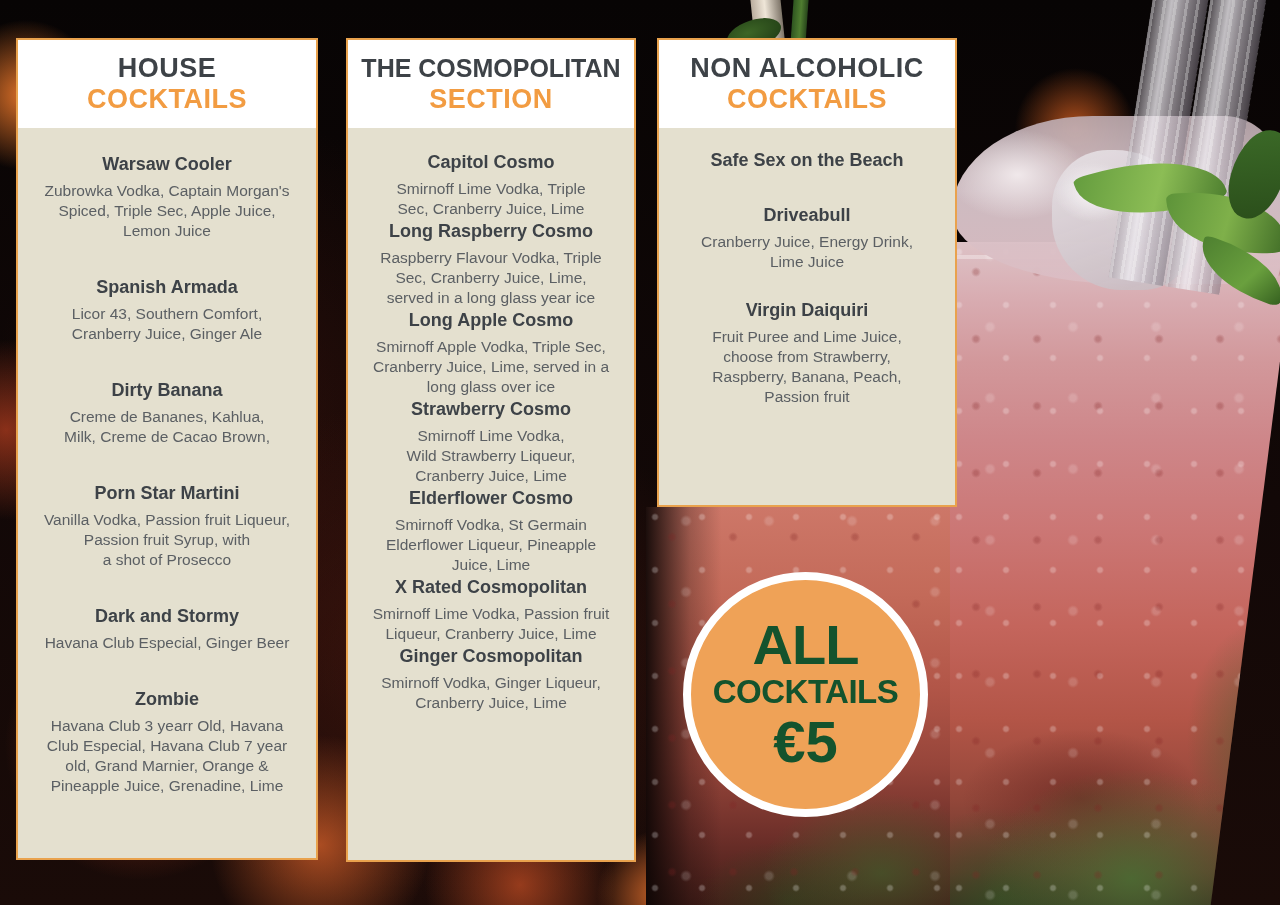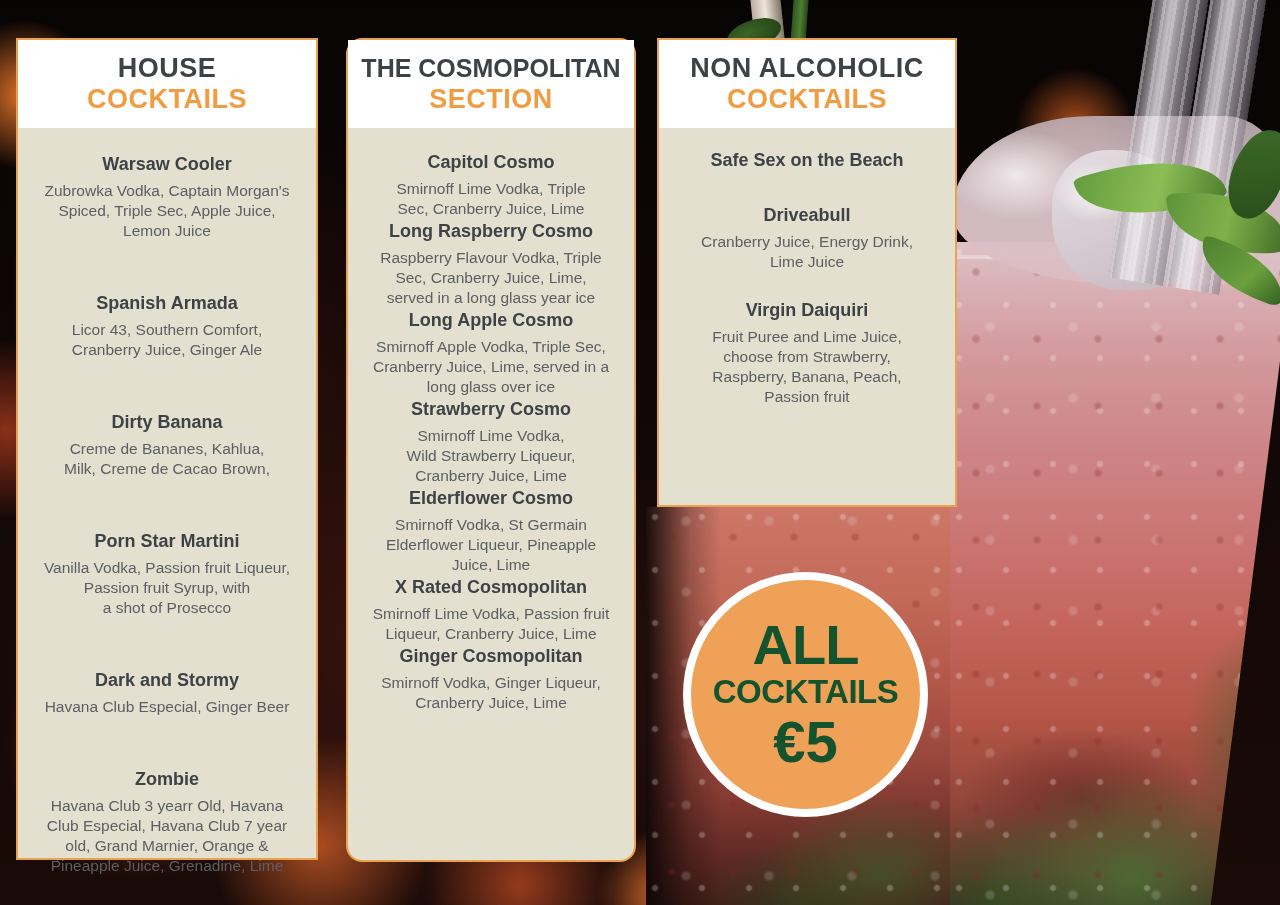--- a/index.html
+++ b/index.html
@@ -112,21 +112,21 @@
     align-items:center;justify-content:center;text-align:center;
   }
   .title-top{
     font-size:27px;font-weight:bold;letter-spacing:.5px;color:var(--heading,#3d4247);line-height:31px;
   }
   .title-accent{
     font-size:27px;font-weight:bold;letter-spacing:.5px;color:var(--accent,#f29c42);line-height:31px;
   }
   #panel-cosmo .title-top{font-size:25px;letter-spacing:0;}
   .items{padding:22px 8px 0 8px;display:flex;flex-direction:column;}
-  #panel-house .items{gap:50px;padding-top:24px;}
+  #panel-house .items{gap:34px;padding-top:24px;}
   #panel-cosmo .items{}
   #panel-nonalc .items{gap:26px;padding-top:20px;}
   .item{text-align:center;}
   .item-name{
     font-size:18px;font-weight:bold;color:var(--heading,#3d4247);line-height:24px;margin-bottom:5px;
   }
   .item-ing{
     font-size:15.5px;color:var(--body-text,#5b5f63);line-height:20px;white-space:pre-line;
   }
 
@@ -202,21 +202,21 @@
       <div class="item">
         <div class="item-name">Zombie</div>
         <div class="item-ing">Havana Club 3 yearr Old, Havana
 Club Especial, Havana Club 7 year
 old, Grand Marnier, Orange &amp;
 Pineapple Juice, Grenadine, Lime</div>
       </div>
     </div>
 </div>
 
-<div class="panel" id="panel-cosmo" style="left:346px;top:38px;width:290px;height:824px;border-radius:16px;">
+<div class="panel" id="panel-cosmo" style="left:346px;top:38px;width:290px;height:824px;">
   <div class="panel-header">
     <div class="title-top">THE COSMOPOLITAN</div>
     <div class="title-accent">SECTION</div>
   </div>
   <div class="items">
       <div class="item">
         <div class="item-name">Capitol Cosmo</div>
         <div class="item-ing">Smirnoff Lime Vodka, Triple
 Sec, Cranberry Juice, Lime</div>
       </div>

